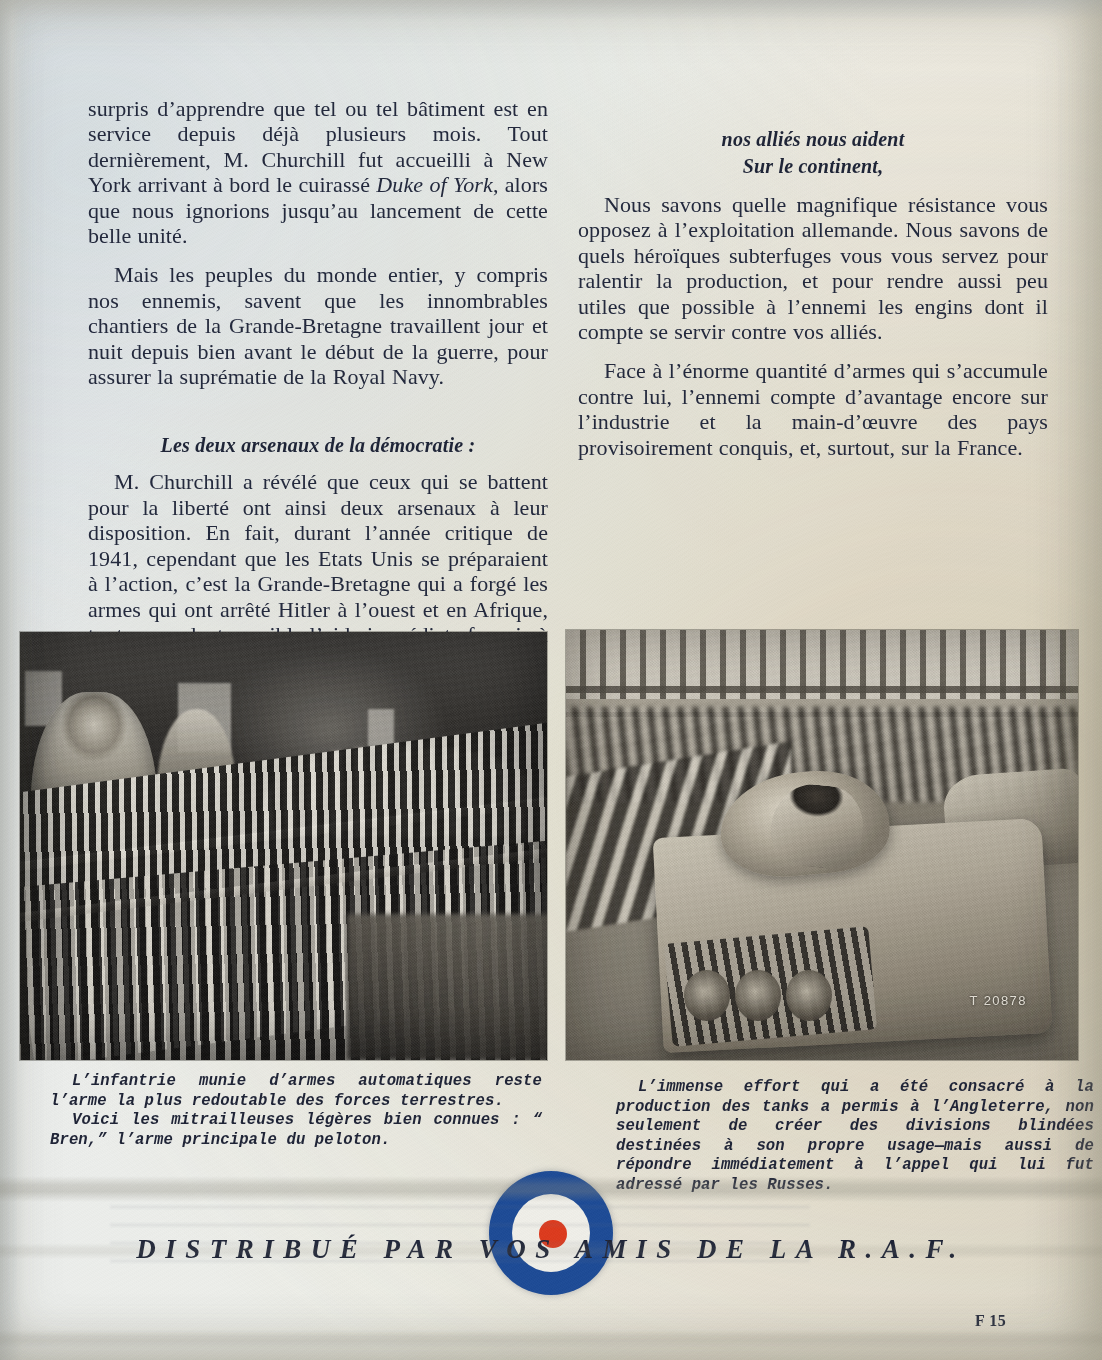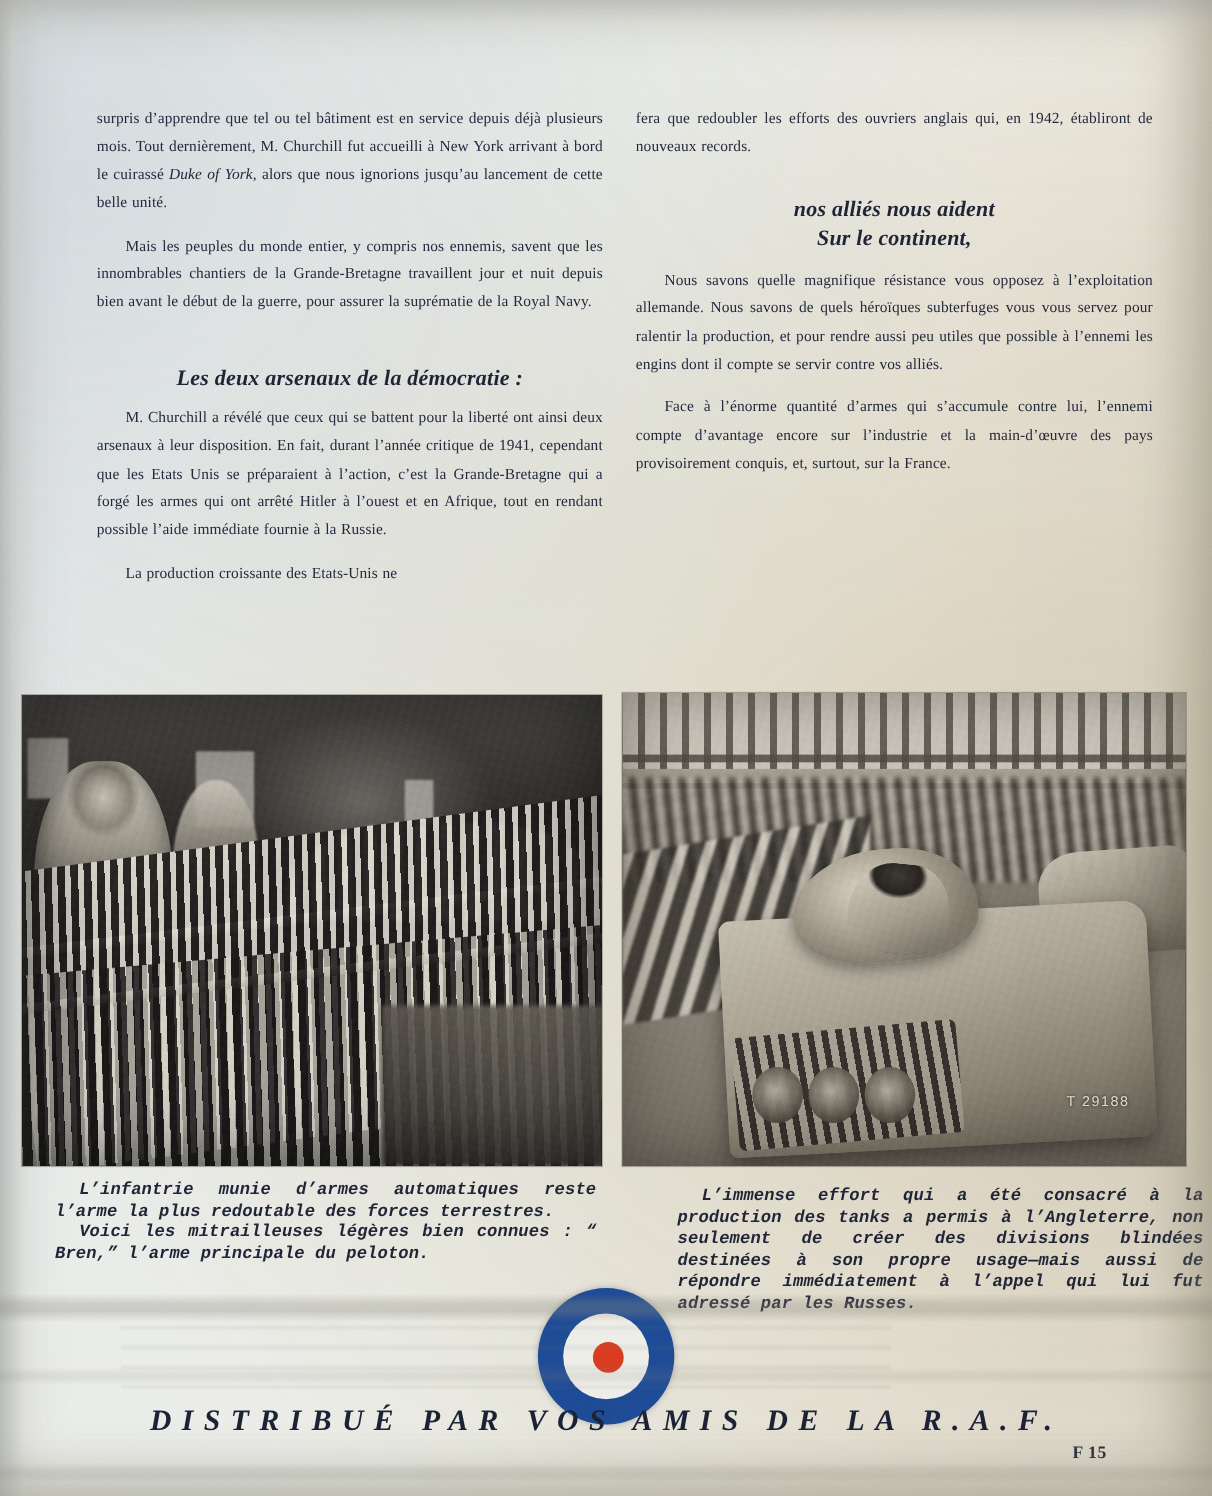--- a/index.html
+++ b/index.html
@@ -60,21 +60,21 @@
   }
 
   
   .cols{position:absolute;left:0;top:0;width:1102px;height:1360px;}
   .col{position:absolute;top:96px;}
   .col-left{left:88px;width:460px;}
   .col-right{left:578px;width:470px;}
 
   .body-p{
     margin:0 0 14px 0;
-    font-size:14px;
+    font-size:22px;
     line-height:25.4px;
     text-align:justify;
     text-indent:26px;
     color:#22283c;
     letter-spacing:.1px;
     word-spacing:.6px;
   }
   .body-p.first{text-indent:0;}
   .body-p i{font-style:italic;}
 
@@ -295,21 +295,21 @@
     position:absolute;left:23px;top:23px;width:78px;height:78px;
     border-radius:50%;background:#f0efe9;
   }
   .roundel-red{
     position:absolute;left:27px;top:26px;width:28px;height:28px;
     border-radius:50%;background:#dd3a1d;
   }
 
   
   .distrib{
-    position:absolute;left:0;top:1276px;width:1102px;
+    position:absolute;left:0;top:1234px;width:1102px;
     text-align:center;
     font-style:italic;font-weight:bold;
     font-size:27px;
     letter-spacing:9.5px;
     color:#1b2134;
     font-family:"Liberation Serif",serif;
   }
   .f-code{
     position:absolute;left:975px;top:1312px;
     font-size:16px;font-weight:bold;
@@ -338,21 +338,20 @@
 
       <h2 class="sub-head">Les deux arsenaux de la démocratie :</h2>
 
       <p class="body-p">M. Churchill a révélé que ceux qui se battent pour la liberté ont ainsi deux arsenaux à leur disposition. En fait, durant l’année critique de 1941, cependant que les Etats Unis se préparaient à l’action, c’est la Grande-Bretagne qui a forgé les armes qui ont arrêté Hitler à l’ouest et en Afrique, tout en rendant possible l’aide immédiate fournie à la Russie.</p>
 
       <p class="body-p">La production croissante des Etats-Unis ne</p>
     </div>
 
     <div class="col col-right">
 
-      <p class="body-p first">fera que redoubler les efforts des ouvriers anglais qui, en 1942, établiront de nouveaux records.</p>
 
       <h2 class="sub-head tight">
         <span class="ln">nos alliés nous aident</span>
         <span class="ln">Sur le continent,</span>
       </h2>
 
       <p class="body-p">Nous savons quelle magnifique résistance vous opposez à l’exploitation allemande. Nous savons de quels héroïques subterfuges vous vous servez pour ralentir la production, et pour rendre aussi peu utiles que possible à l’ennemi les engins dont il compte se servir contre vos alliés.</p>
       <p class="body-p">Face à l’énorme quantité d’armes qui s’accumule contre lui, l’ennemi compte d’avantage encore sur l’industrie et la main-d’œuvre des pays provisoirement conquis, et, surtout, sur la France.</p>
     </div>
   </div>
@@ -387,21 +386,21 @@
       <div class="pr-farclutter"></div>
       <div class="pr-row-left"></div>
       <div class="pr-tank-right"></div>
       <div class="pr-tank-main"></div>
       <div class="pr-track"></div>
       <div class="pr-wheel" style="left:23%;"></div>
       <div class="pr-wheel" style="left:33%;"></div>
       <div class="pr-wheel" style="left:43%;"></div>
       <div class="pr-turret"></div>
       <div class="pr-worker"></div>
-      <div class="pr-plate">T 29188</div>
+      <div class="pr-plate">T 20878</div>
       <div class="pr-vignette"></div>
       <div class="photo-grain"></div>
     </div>
   </div>
 
   <div class="caption cap-left">
     <p>L’infantrie munie d’armes automatiques reste l’arme la plus redoutable des forces terrestres.</p>
     <p>Voici les mitrailleuses légères bien connues : “ Bren,” l’arme principale du peloton.</p>
   </div>
 

